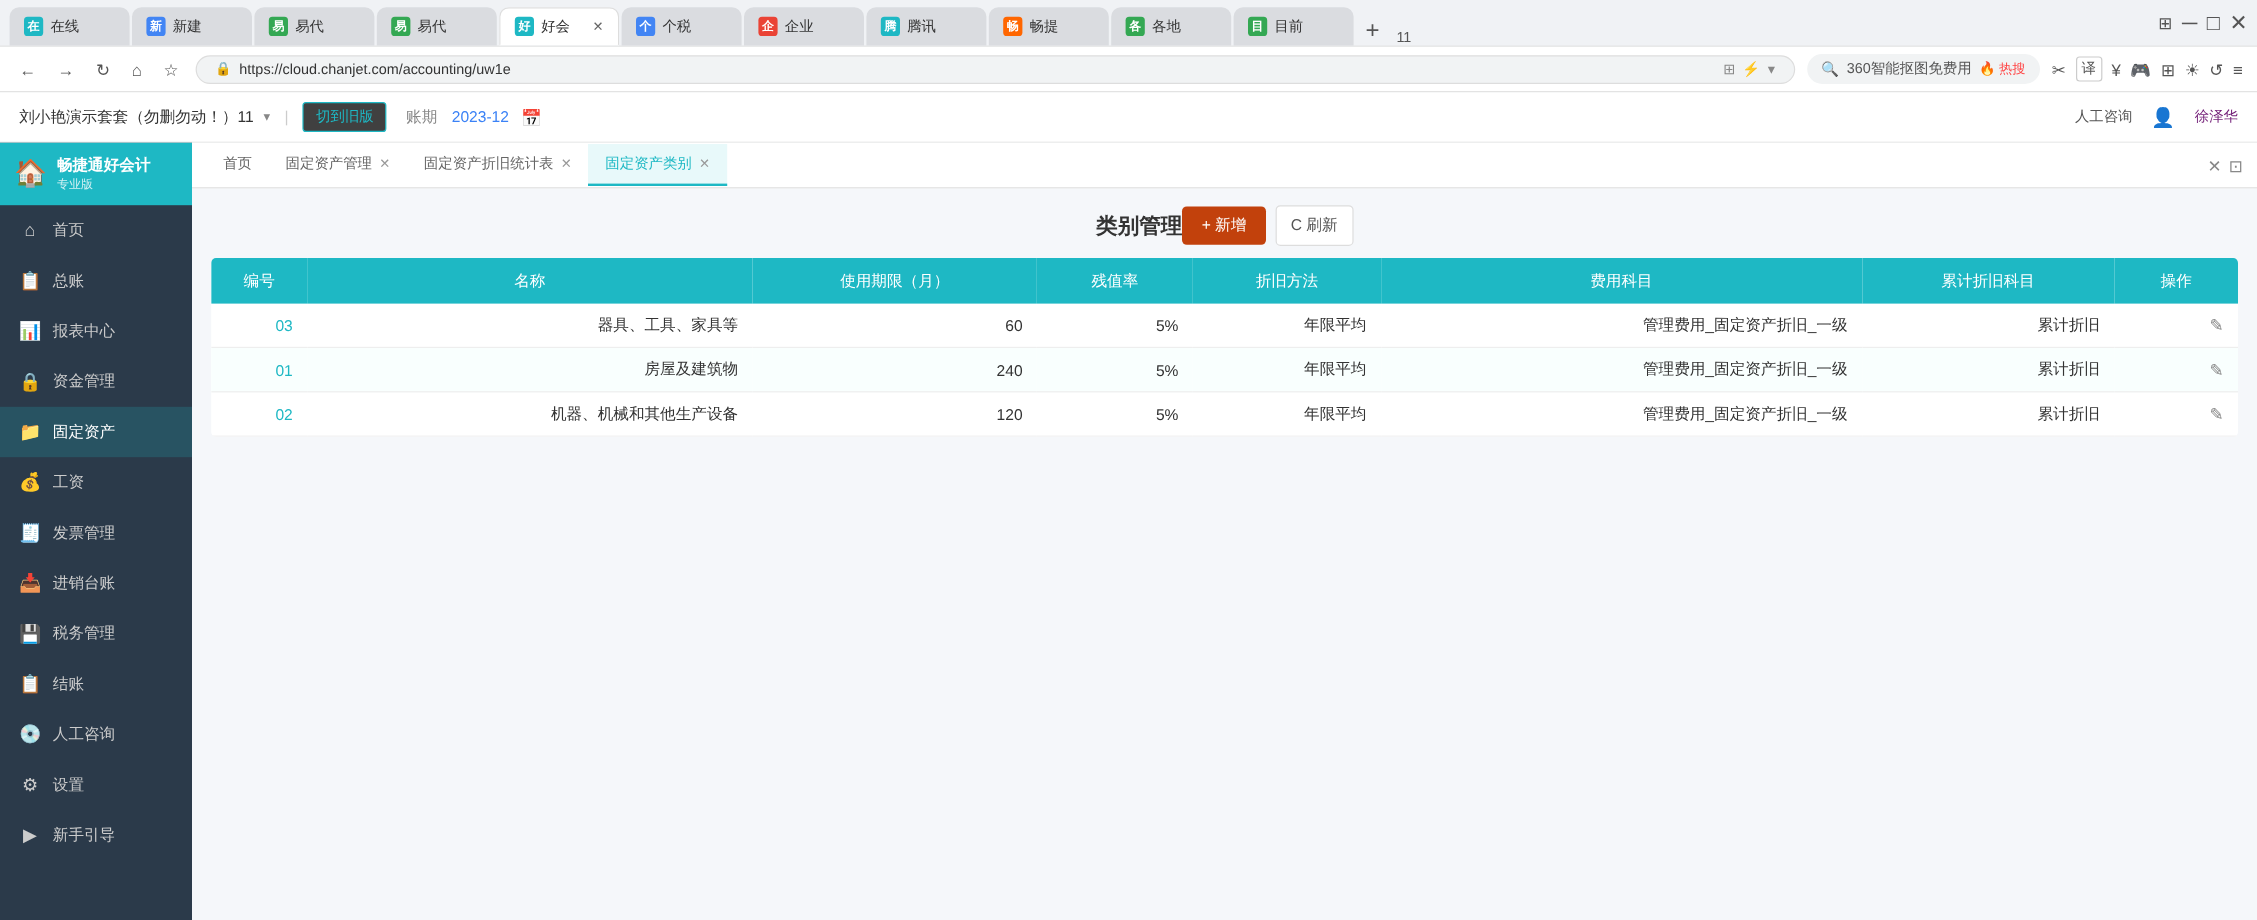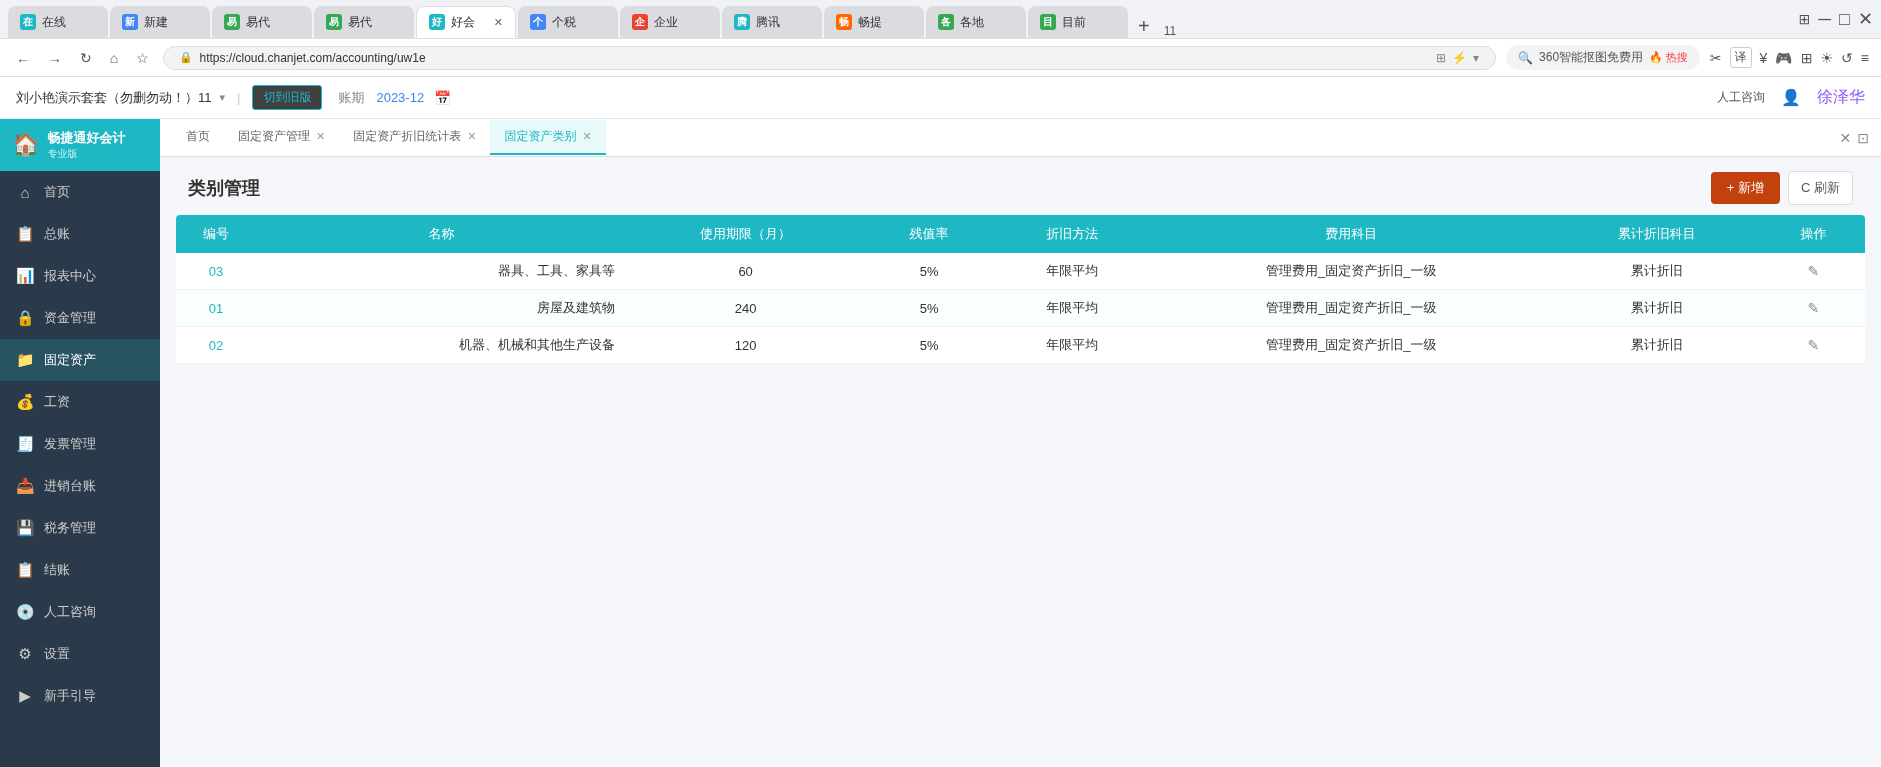--- a/index.html
+++ b/index.html
@@ -33,35 +33,35 @@
     
     .main-content { flex: 1; display: flex; flex-direction: column; background: #f5f7fa; overflow: hidden; }
 
     
     .page-tabs { background: #fff; display: flex; align-items: center; border-bottom: 1px solid #e0e0e0; padding: 0 12px; min-height: 38px; }
     .page-tab { padding: 8px 14px; font-size: 12px; color: #666; cursor: pointer; border-bottom: 2px solid transparent; white-space: nowrap; display: flex; align-items: center; gap: 6px; }
     .page-tab.active { color: #1eb8c4; border-bottom: 2px solid #1eb8c4; background: #e8f9fa; }
     .page-tab-close { font-size: 11px; color: #999; cursor: pointer; }
 
     
-    .page-header { display: flex; align-items: center; justify-content: space-between; padding: 14px 28px 10px; }
+    .page-header { display: flex; align-items: center; justify-content: center; padding: 14px 16px 10px; }
     .page-title { font-size: 18px; font-weight: bold; color: #333; }
     .header-actions { display: flex; gap: 8px; align-items: center; }
     .btn-add { background: #c2410c; color: #fff; border: none; border-radius: 4px; padding: 7px 16px; font-size: 13px; cursor: pointer; display: flex; align-items: center; gap: 4px; }
     .btn-refresh { background: #fff; color: #555; border: 1px solid #ddd; border-radius: 4px; padding: 7px 12px; font-size: 13px; cursor: pointer; display: flex; align-items: center; gap: 4px; }
 
     
     .table-wrapper { padding: 0 16px 16px; }
     .data-table { width: 100%; border-collapse: collapse; background: #fff; border-radius: 4px; overflow: hidden; }
     .data-table thead tr { background: #1eb8c4; color: #fff; }
     .data-table thead th { padding: 10px 12px; font-size: 13px; font-weight: normal; text-align: center; }
     .data-table thead th:first-child { text-align: center; width: 80px; }
     .data-table tbody tr { border-bottom: 1px solid #eee; }
     .data-table tbody tr:nth-child(even) { background: #f9fffe; }
-    .data-table tbody td { padding: 9px 12px; font-size: 13px; text-align: center; }
+    .data-table tbody td { padding: 9px 12px; font-size: 13px; text-align: right; }
     .data-table tbody td:nth-child(2) { text-align: right; }
     .data-table tbody td.code-cell { color: #1eb8c4; }
     .edit-icon { color: #888; cursor: pointer; font-size: 14px; }
 
     .tabs-row { display: flex; align-items: center; background: #f0f2f5; border-bottom: 1px solid #e0e0e0; padding: 0; }
     .browser-tabs-area { display: flex; align-items: flex-end; flex: 1; padding: 6px 0 0 8px; gap: 2px; }
     .btab { background: #fff; border-radius: 8px 8px 0 0; padding: 6px 12px; height: 32px; display: flex; align-items: center; gap: 6px; font-size: 12px; min-width: 100px; max-width: 160px; cursor: pointer; border: 1px solid #ddd; border-bottom: none; }
     .btab.inactive { background: #dadce0; border: none; }
     .btab-close { margin-left: auto; font-size: 11px; color: #666; }
     .btab-icon { width: 16px; height: 16px; border-radius: 3px; display: flex; align-items: center; justify-content: center; font-size: 10px; color: #fff; font-weight: bold; flex-shrink: 0; }
@@ -173,21 +173,21 @@
     <span style="font-size:11px;color:#888;">▾</span>
     <span style="color:#ccc;margin:0 4px;">|</span>
     <button class="switch-btn">切到旧版</button>
     <span style="margin-left:8px;color:#888;font-size:13px;">账期</span>
     <span style="margin-left:4px;font-size:13px;color:#3b82f6;">2023-12</span>
     <span style="font-size:14px;color:#1eb8c4;margin-left:2px;">📅</span>
   </div>
   <div class="app-header-right">
     <span style="color:#555;cursor:pointer;font-size:12px;text-align:right;">人工咨询</span>
     <span style="font-size:16px;">👤</span>
-    <span style="font-size:16px;color:#8b5cf6;font-family:Liberation Serif, serif;">徐泽华</span>
+    <span style="font-size:12px;color:#701a75;font-family:Liberation Serif, serif;">徐泽华</span>
   </div>
 </div>
 
 <div class="app-body">
 
   <div class="sidebar">
     <div class="sidebar-logo">
       <span style="font-size:22px;color:#fff;">🏠</span>
       <div>
         <div style="font-size:13px;font-weight:bold;color:#fff;">畅捷通好会计</div>

